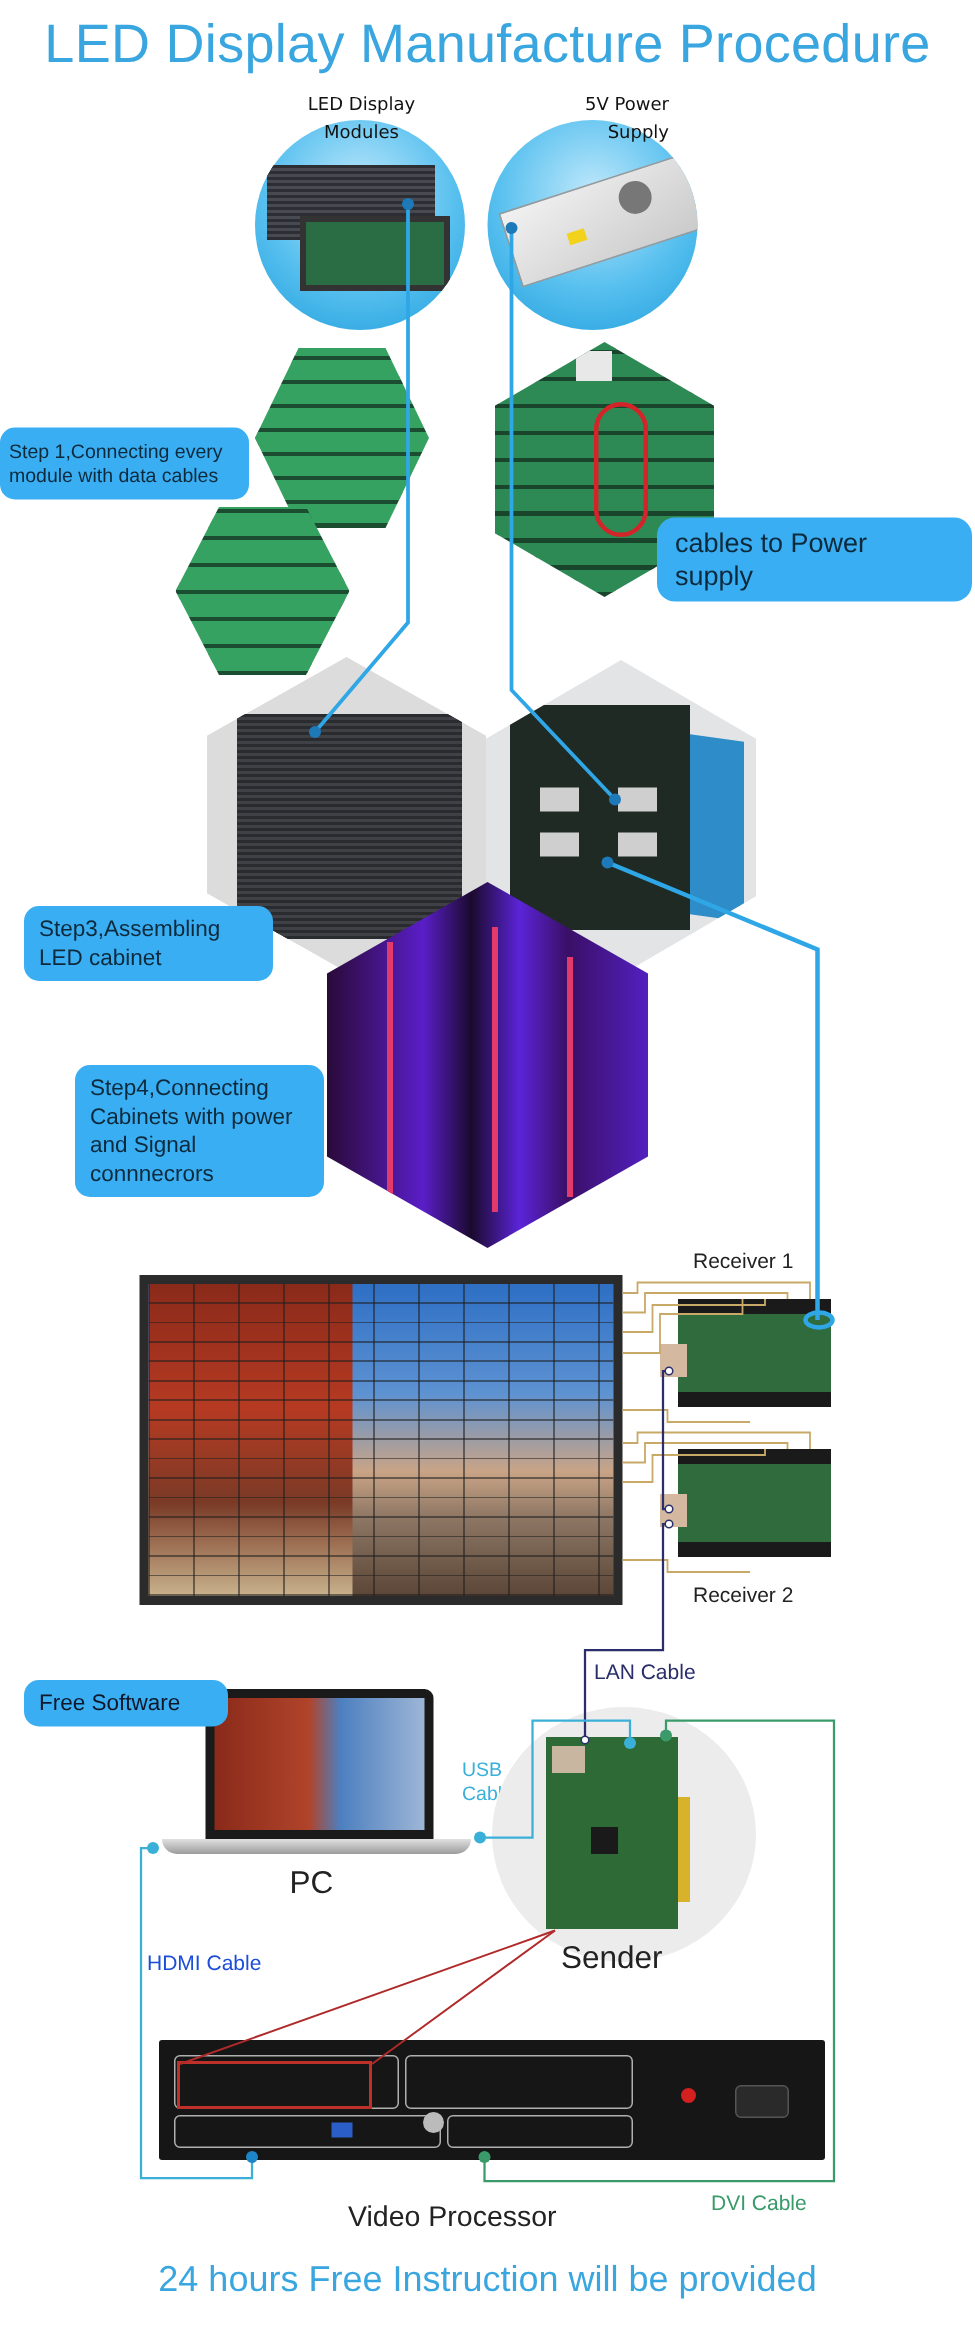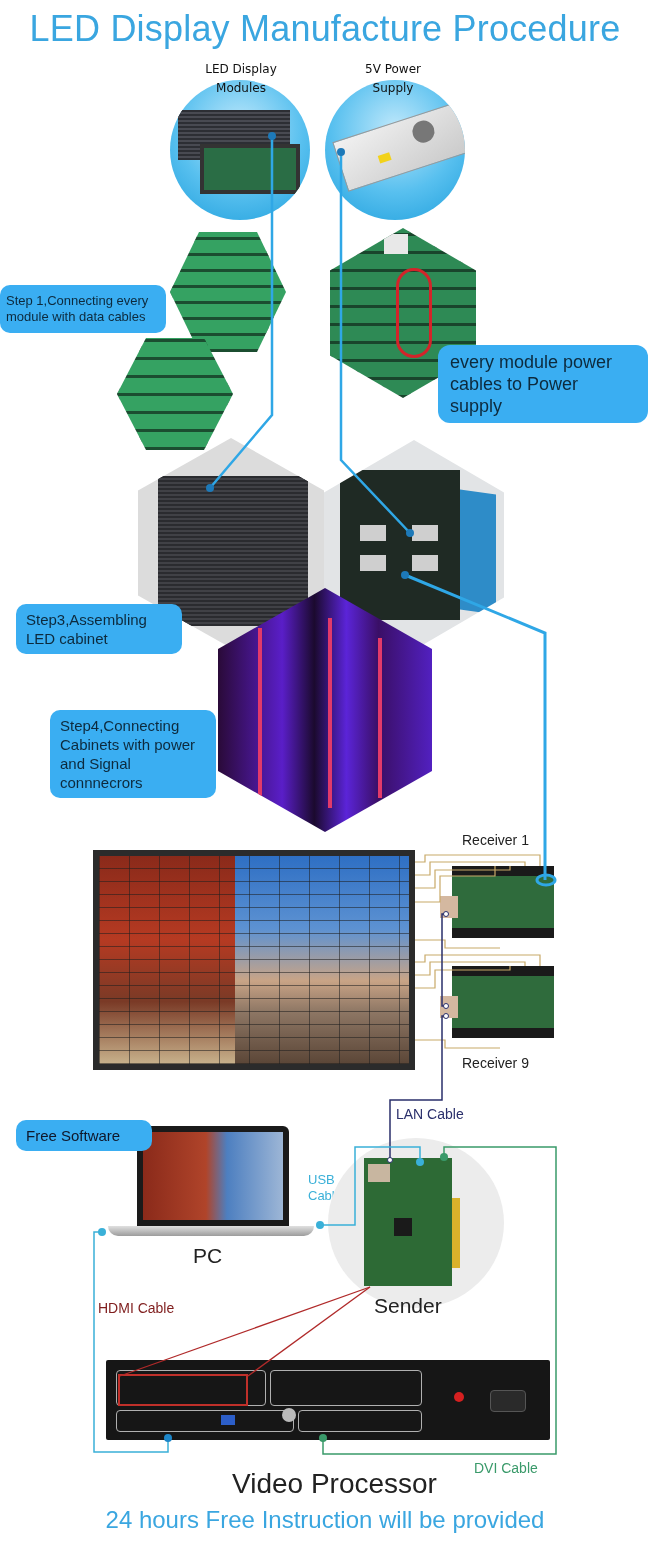--- a/index.html
+++ b/index.html
@@ -22,21 +22,21 @@
 </style>
 </head>
 <body>
 
 <div class="abs title">LED Display Manufacture Procedure</div>
 
 <div class="abs circle-label" style="left:178px; top:60px; width:126px;">
   <div>LED Display</div>
   <div>Modules</div>
 </div>
-<div class="abs circle-label" style="left:330px; top:60px; width:126px;">
+<div class="abs circle-label" style="left:320px; top:60px; width:126px;text-align:right;">
   <div>5V Power</div>
   <div>Supply</div>
 </div>
 
 <div class="abs circle" style="left:170px; top:80px; width:140px; height:140px;">
   <div class="abs" style="left:8px; top:30px; width:112px; height:50px; background:#3e4048; background-image:repeating-linear-gradient(0deg,#2c2e34 0 2px,#484a52 2px 4px),repeating-linear-gradient(90deg,transparent 0 2px,rgba(0,0,0,.25) 2px 4px);"></div>
   <div class="abs" style="left:30px; top:64px; width:100px; height:50px; background:#2a6d45; border:4px solid #333;"></div>
 </div>
 <div class="abs circle" style="left:325px; top:80px; width:140px; height:140px;">
   <div class="abs" style="left:12px; top:40px; width:136px; height:52px; background:linear-gradient(160deg,#f1f1f1,#c9c9c9); transform:rotate(-18deg); border:1px solid #999;">
@@ -52,21 +52,20 @@
   <div>Step 1,Connecting every</div>
   <div>module with data cables</div>
 </div>
 
 <div class="abs hexv" style="left:330px; top:228px; width:146px; height:170px; background-image:repeating-linear-gradient(0deg,#19452c 0 3px,#2e8a55 3px 18px),repeating-linear-gradient(90deg,rgba(0,0,0,.5) 0 3px,transparent 3px 26px);">
   <div class="abs" style="left:66px; top:40px; width:36px; height:90px; border:3px solid #d3242a; border-radius:20px;"></div>
   <div class="abs" style="left:54px; top:6px; width:24px; height:20px; background:#e8e8e8;"></div>
 </div>
 
 <div class="abs bubble big" style="left:438px; top:345px; width:210px;">
-  <div>every module power</div>
   <div>cables to Power</div>
   <div>supply</div>
 </div>
 
 <div class="abs hexv" style="left:138px; top:438px; width:186px; height:210px; background:#dcdcdc;">
   <div class="abs" style="left:20px; top:38px; width:150px; height:150px; background:#34353a; background-image:repeating-linear-gradient(0deg,#2a2b2f 0 2px,#404146 2px 4px),repeating-linear-gradient(90deg,transparent 0 2px,rgba(0,0,0,.3) 2px 4px);"></div>
 </div>
 <div class="abs hexv" style="left:324px; top:440px; width:180px; height:210px; background:#e2e4e6;">
   <div class="abs" style="left:16px; top:30px; width:120px; height:150px; background:#1f2a24;">
     <div class="abs" style="left:20px; top:55px; width:26px; height:16px; background:#cfcfcf;"></div>
@@ -103,21 +102,21 @@
 </div>
 <div class="abs diag-label" style="left:228px; top:1138px; font-size:21px;">LED</div>
 
 <div class="abs diag-label" style="left:462px; top:832px; font-size:14px;">Receiver 1</div>
 <div class="abs" style="left:452px; top:866px; width:102px; height:72px; background:#2f6b3c; border-top:10px solid #1a1a1a; border-bottom:10px solid #1a1a1a;">
   <div class="abs" style="left:-12px; top:20px; width:18px; height:22px; background:#d4b8a0;"></div>
 </div>
 <div class="abs" style="left:452px; top:966px; width:102px; height:72px; background:#2f6b3c; border-top:10px solid #1a1a1a; border-bottom:10px solid #1a1a1a;">
   <div class="abs" style="left:-12px; top:20px; width:18px; height:22px; background:#d4b8a0;"></div>
 </div>
-<div class="abs diag-label" style="left:462px; top:1055px; font-size:14px;">Receiver 9</div>
+<div class="abs diag-label" style="left:462px; top:1055px; font-size:14px;">Receiver 2</div>
 
 <div class="abs diag-label cable-label" style="left:396px; top:1106px; color:#2a2f6b;">LAN Cable</div>
 
 <div class="abs bubble mid" style="left:16px; top:1120px; width:136px; color:#0f172a;">
   <div>Free Software</div>
 </div>
 <div class="abs" style="left:137px; top:1126px; width:152px; height:100px; background:#1a1a1a; border-radius:6px 6px 0 0; padding:6px;">
   <div style="width:100%; height:100%; background:linear-gradient(90deg,#8a2a1a 0%,#b0442a 45%,#4d7fc0 60%,#9db6d6 100%);"></div>
 </div>
 <div class="abs" style="left:108px; top:1226px; width:206px; height:10px; background:linear-gradient(180deg,#e0e0e0,#9c9c9c); border-radius:0 0 10px 10px;"></div>
@@ -129,35 +128,35 @@
 </div>
 
 <div class="abs" style="left:328px; top:1138px; width:176px; height:170px; border-radius:50%; background:#ececec;"></div>
 <div class="abs" style="left:364px; top:1158px; width:88px; height:128px; background:#2d6a35;">
   <div class="abs" style="left:88px; top:40px; width:8px; height:70px; background:#d9b22b;"></div>
   <div class="abs" style="left:4px; top:6px; width:22px; height:18px; background:#c8b6a0;"></div>
   <div class="abs" style="left:30px; top:60px; width:18px; height:18px; background:#1a1a1a;"></div>
 </div>
 <div class="abs diag-label" style="left:374px; top:1294px; font-size:21px;">Sender</div>
 
-<div class="abs diag-label cable-label" style="left:98px; top:1300px; color:#7f1d1d;">HDMI Cable</div>
+<div class="abs diag-label cable-label" style="left:98px; top:1300px; color:#1d4ed8;">HDMI Cable</div>
 
 <div class="abs" style="left:106px; top:1360px; width:444px; height:80px; background:#161616; border-radius:2px;">
   <div class="abs" style="left:10px; top:10px; width:150px; height:36px; border:1px solid #b0b0b0; border-radius:4px;"></div>
   <div class="abs" style="left:12px; top:14px; width:130px; height:32px; border:2px solid #c0302a;"></div>
   <div class="abs" style="left:164px; top:10px; width:152px; height:36px; border:1px solid #b0b0b0; border-radius:4px;"></div>
   <div class="abs" style="left:10px; top:50px; width:178px; height:22px; border:1px solid #b0b0b0; border-radius:4px;">
     <div class="abs" style="left:104px; top:4px; width:14px; height:10px; background:#2c5ec8;"></div>
   </div>
   <div class="abs" style="left:176px; top:48px; width:14px; height:14px; border-radius:50%; background:#bbb;"></div>
   <div class="abs" style="left:192px; top:50px; width:124px; height:22px; border:1px solid #b0b0b0; border-radius:4px;"></div>
   <div class="abs" style="left:348px; top:32px; width:10px; height:10px; border-radius:50%; background:#d52020;"></div>
   <div class="abs" style="left:384px; top:30px; width:36px; height:22px; background:#2a2a2a; border:1px solid #555; border-radius:4px;"></div>
 </div>
-<div class="abs diag-label" style="left:232px; top:1468px; font-size:28px;">Video Processor</div>
+<div class="abs diag-label" style="left:232px; top:1468px; font-size:19px;">Video Processor</div>
 <div class="abs diag-label cable-label" style="left:474px; top:1460px; color:#3a9a6a;">DVI Cable</div>
 
 <svg class="lines" width="650" height="1560">
 
   <polyline points="272,136 272,415 210,488" fill="none" stroke="#2fa7e6" stroke-width="2.5"></polyline>
   <circle cx="272" cy="136" r="4" fill="#1d79b8"></circle>
   <circle cx="210" cy="488" r="4" fill="#1d79b8"></circle>
 
   <polyline points="341,152 341,460 410,533" fill="none" stroke="#2fa7e6" stroke-width="2.5"></polyline>
   <circle cx="341" cy="152" r="4" fill="#1d79b8"></circle>

